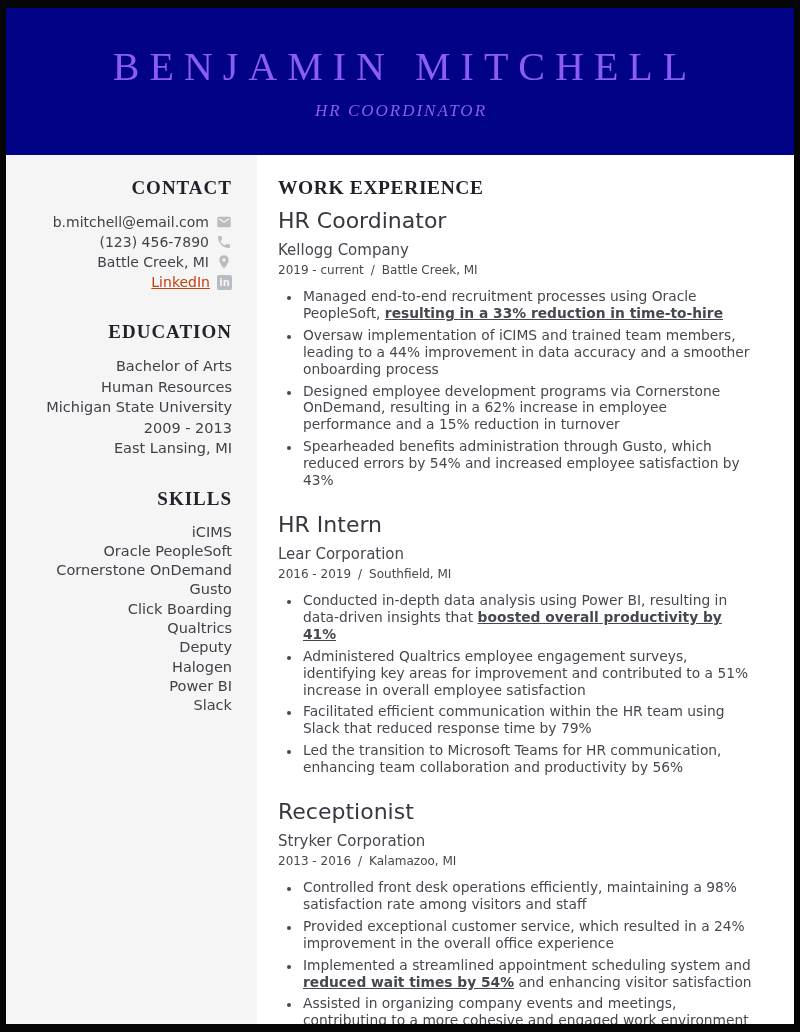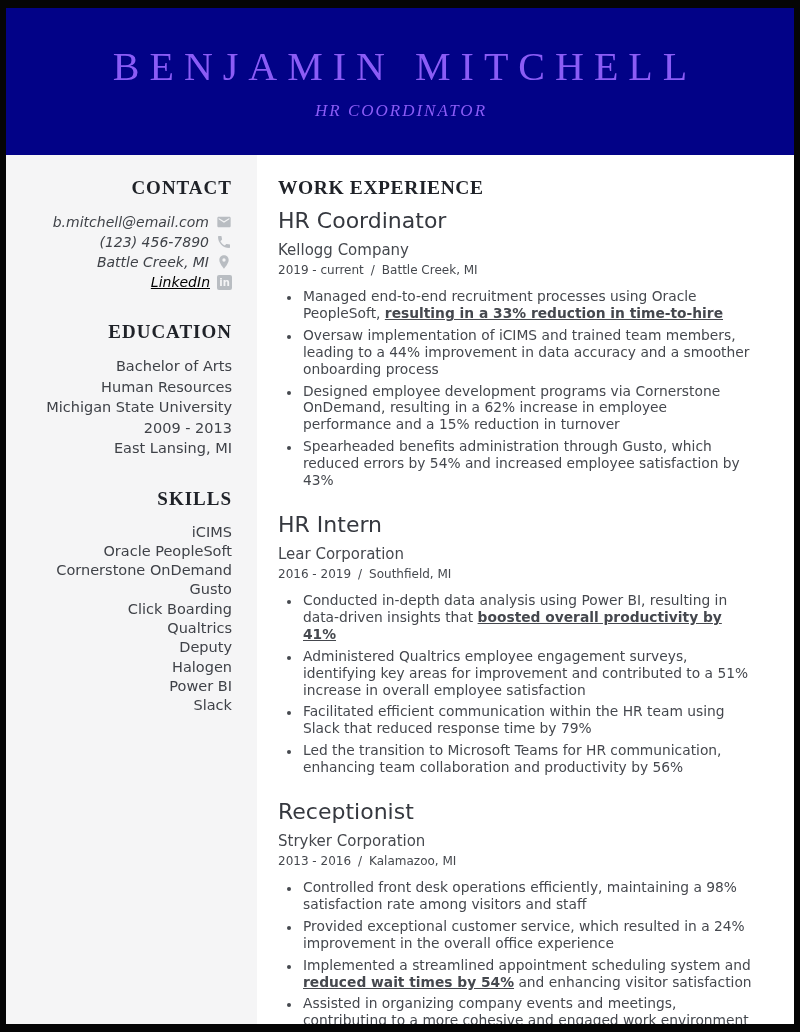--- a/index.html
+++ b/index.html
@@ -53,24 +53,24 @@
     color:#1f2228;
     margin:0 0 13px 0;
   }
   .contact-item {
     display:flex; justify-content:flex-end; align-items:center;
     gap:7px;
     font-size:14px;
     line-height:20px;
     height:20px;
   }
-  .contact-item .txt { white-space:nowrap;font-style:italic; }
+  .contact-item .txt { white-space:nowrap; }
   .icon16 { width:16px; height:16px; flex:0 0 16px; display:inline-block; }
   .link {
-    color:#000000;
+    color:#c2410c;
     text-decoration:underline;
     cursor:pointer;
   }
   .in-badge {
     width:15px; height:15px; flex:0 0 15px;
     background:#b9bdc2; color:#f5f5f6;
     border-radius:2px;
     font-size:10px; font-weight:700;
     line-height:15px; text-align:center;
     display:inline-block;

